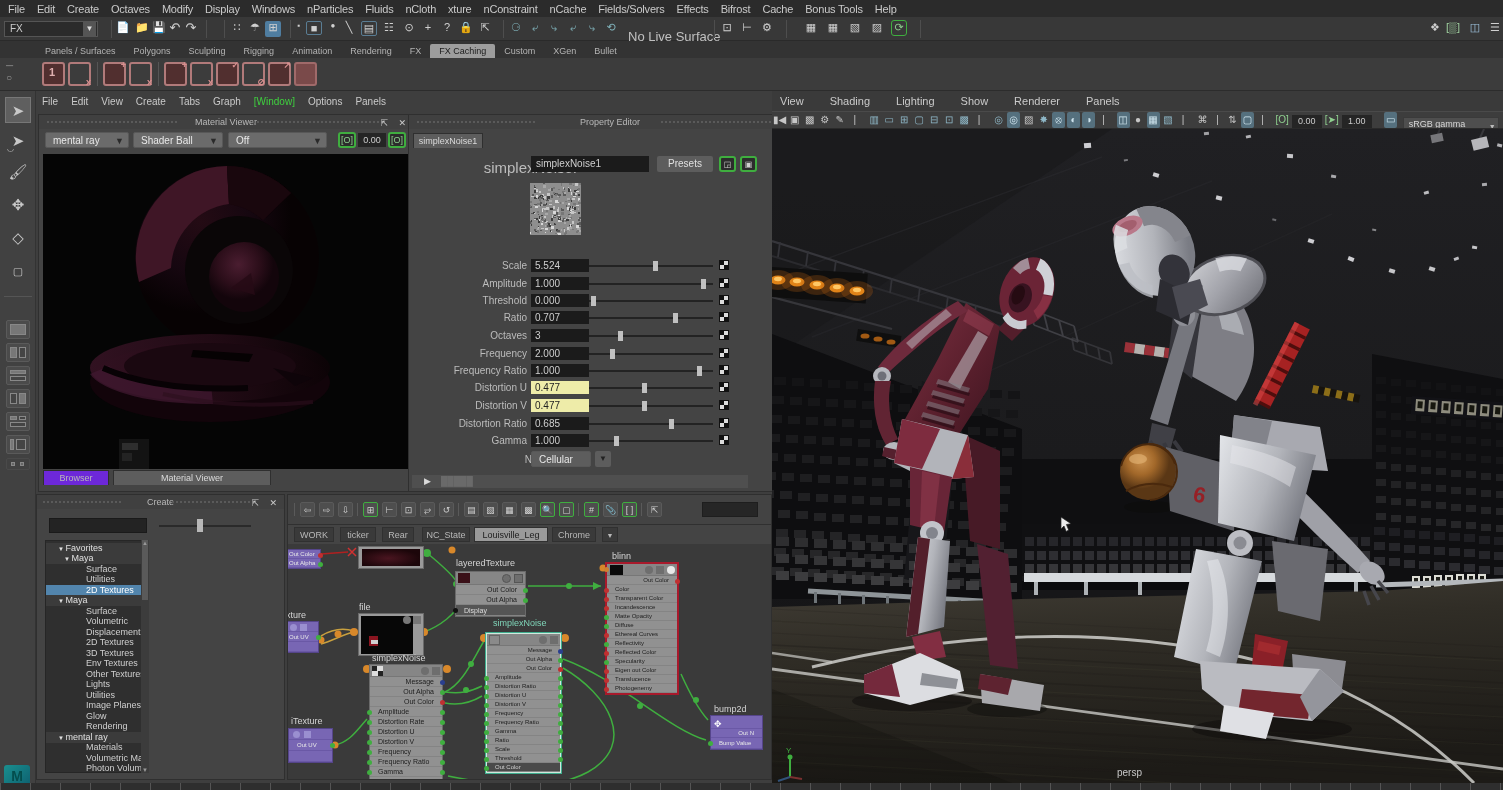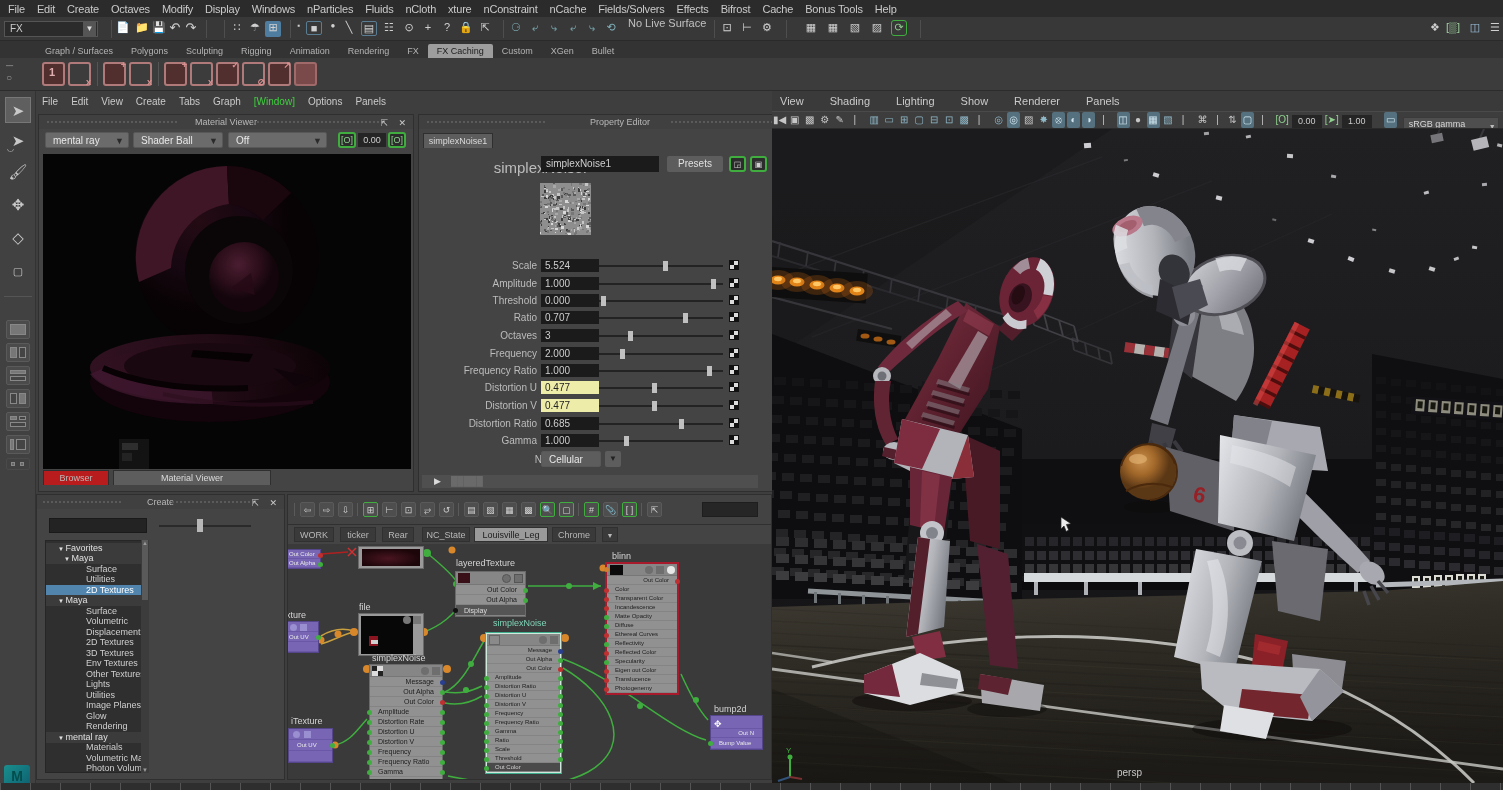--- a/index.html
+++ b/index.html
@@ -28,21 +28,21 @@
 #hypermenu{left:6px;top:5px;height:15px;display:flex}
 #hypermenu span{color:#cacaca;font-size:10px;margin-right:13px}
 .panel{position:absolute;background:#444444;border:1px solid #2f2f2f}
 .ptitle{position:absolute;left:0;top:0;right:0;height:14px;background:#404040;color:#b8b8b8;font-size:9px;text-align:center;line-height:14px}
 .ptitle .pix{position:absolute;right:3px;top:1px;color:#cacaca;font-size:9px;letter-spacing:4px}
 .dots{position:absolute;top:6px;height:2px;background-image:repeating-linear-gradient(90deg,#5a5a5a 0 2px,transparent 2px 4px)}
 
 .mvdrop{position:absolute;top:0;height:16px;background:#6b6b6b;border:1px solid #585858;border-radius:2px;color:#e8e8e8;font-size:10px;line-height:15px;padding-left:7px}
 .mvdrop i{position:absolute;right:4px;top:1px;font-style:normal;color:#2a2a2a;font-size:9px}
 .grnbox{position:absolute;top:0;height:16px;border:2px solid #3fae3f;border-radius:3px;background:#2c2c2c;color:#cfcfcf;font-size:9px;text-align:center}
-.tab{position:absolute;height:15px;background:#b91c1c;color:#b8b8b8;font-size:9px;line-height:15px;text-align:center;border:1px solid #2f2f2f;border-bottom:none}
+.tab{position:absolute;height:15px;background:#6d28d9;color:#b8b8b8;font-size:9px;line-height:15px;text-align:center;border:1px solid #2f2f2f;border-bottom:none}
 .tab.act{background:#5d5d5d;color:#dadada}
 
 .prow{position:absolute;height:14px;left:0;width:352px}
 .plabel{position:absolute;right:234px;top:1px;color:#bcbcbc;font-size:10px;text-align:right;white-space:nowrap}
 .pfield{position:absolute;left:122px;top:0;width:58px;height:13px;background:#1b1b1b;color:#cfcfcf;font-size:10px;line-height:13px;padding-left:4px}
 .pfield.yel{background:#eeeca9;color:#222}
 .ptrack{position:absolute;left:180px;top:6px;width:124px;height:2px;background:#232323}
 .phandle{position:absolute;top:2px;width:5px;height:10px;background:#c0c0c0}
 .pcheck{position:absolute;left:310px;top:1px;width:10px;height:10px;background:conic-gradient(#ddd 0 25%,#111 0 50%,#ddd 0 75%,#111 0);border:1px solid #111}
 
@@ -125,40 +125,40 @@
   <span class="sbi" style="position:absolute;left:436px;top:4px">?</span>
   <span class="sbi" style="position:absolute;left:455px;top:4px">🔒</span>
   <span class="sbi" style="position:absolute;left:474px;top:4px">⇱</span>
   <div class="vsep" style="position:absolute;left:497px;top:3px"></div>
   <span class="sbi tl" style="position:absolute;left:505px;top:4px">⚆</span>
   <span class="sbi tl" style="position:absolute;left:524px;top:4px">⤶</span>
   <span class="sbi tl" style="position:absolute;left:543px;top:4px">⤷</span>
   <span class="sbi tl" style="position:absolute;left:562px;top:4px">⤶</span>
   <span class="sbi tl" style="position:absolute;left:581px;top:4px">⤷</span>
   <span class="sbi tl" style="position:absolute;left:600px;top:4px">⟲</span>
-  <span style="position:absolute;left:628px;top:0;color:#c0c0c0;font-size:11px">No Live Surface</span>
+  <span style="position:absolute;left:628px;top:12px;color:#c0c0c0;font-size:13px">No Live Surface</span>
   <div class="vsep" style="position:absolute;left:708px;top:3px"></div>
   <span class="sbi" style="position:absolute;left:716px;top:4px">⊡</span>
   <span class="sbi" style="position:absolute;left:736px;top:4px">⊢</span>
   <span class="sbi" style="position:absolute;left:756px;top:4px">⚙</span>
   <div class="vsep" style="position:absolute;left:780px;top:3px"></div>
   <span class="sbi" style="position:absolute;left:800px;top:4px">▦</span>
   <span class="sbi" style="position:absolute;left:822px;top:4px">▦</span>
   <span class="sbi" style="position:absolute;left:844px;top:4px">▧</span>
   <span class="sbi" style="position:absolute;left:866px;top:4px">▨</span>
   <span class="sbi" style="position:absolute;left:888px;top:3px;border:1px solid #3fae3f;border-radius:3px;color:#8fd08f;height:16px">⟳</span>
   <div class="vsep" style="position:absolute;left:914px;top:3px"></div>
   <span class="sbi" style="position:absolute;left:1424px;top:4px">❖</span>
   <span class="sbi" style="position:absolute;left:1442px;top:4px;color:#9fd09f">[▒]</span>
   <span class="sbi" style="position:absolute;left:1464px;top:4px;color:#9fc4e0">◫</span>
   <span class="sbi" style="position:absolute;left:1484px;top:4px">☰</span>
 </div>
 
 <div class="abs" id="shelftabs">
-<span style="margin-left:36px">Graph / Surfaces</span>
+<span style="margin-left:36px">Panels / Surfaces</span>
       <span>Polygons</span>
       <span>Sculpting</span>
       <span>Rigging</span>
       <span>Animation</span>
       <span>Rendering</span>
       <span>FX</span>
       <span class="act">FX Caching</span>
       <span>Custom</span>
       <span>XGen</span>
       <span>Bullet</span>
@@ -294,21 +294,21 @@
     <path d="M150,196 l60,4 l-4,8 l-58,-5 Z" fill="#060203"></path>
     <path d="M230,214 l40,10 l-18,8 z" fill="#0e0409"></path>
     <rect x="76" y="285" width="30" height="30" fill="#131313"></rect>
     <rect x="79" y="289" width="16" height="7" fill="#2e2e2e"></rect>
     <rect x="79" y="299" width="10" height="8" fill="#232323"></rect>
     <path d="M120,240 q70,16 150,8" stroke="#2c0f1c" stroke-width="4" fill="none" opacity="0.6"></path>
   </svg>
   <div class="tab" style="left:4px;top:355px;width:66px">Browser</div>
   <div class="tab act" style="left:74px;top:355px;width:158px">Material Viewer</div>
 </div>
-<div class="panel" id="propeditor" style="left:382px;top:23px;width:404px;height:378px">
+<div class="panel" id="propeditor" style="left:372px;top:23px;width:404px;height:378px">
   <div class="ptitle"><div class="dots" style="left:8px;width:120px"></div>Property Editor<div class="dots" style="right:30px;width:120px"></div><span class="pix">⇱ ✕</span></div>
   <div class="tab act" style="left:4px;top:18px;width:70px;background:#5d5d5d">simplexNoise1</div>
   <div style="position:absolute;right:234px;top:44px;color:#bcbcbc;font-size:15px">simplexNoise:</div>
   <div style="position:absolute;left:122px;top:41px;width:118px;height:16px;background:#1b1b1b;color:#cfcfcf;font-size:10px;line-height:16px;padding-left:5px">simplexNoise1</div>
   <div style="position:absolute;left:248px;top:41px;width:56px;height:16px;background:#5d5d5d;border-radius:2px;color:#e0e0e0;font-size:10px;line-height:16px;text-align:center">Presets</div>
   <div class="grnbox" style="left:310px;top:41px;width:17px;line-height:13px;font-size:8px">◲</div>
   <div class="grnbox" style="left:331px;top:41px;width:17px;line-height:13px;font-size:8px">▣</div>
   <div style="position:absolute;right:234px;top:85px;color:#bcbcbc;font-size:10px">Sample</div>
   <svg style="position:absolute;left:121px;top:68px" width="51" height="52">
           <rect width="51" height="52" fill="#8e8e8e"></rect>

